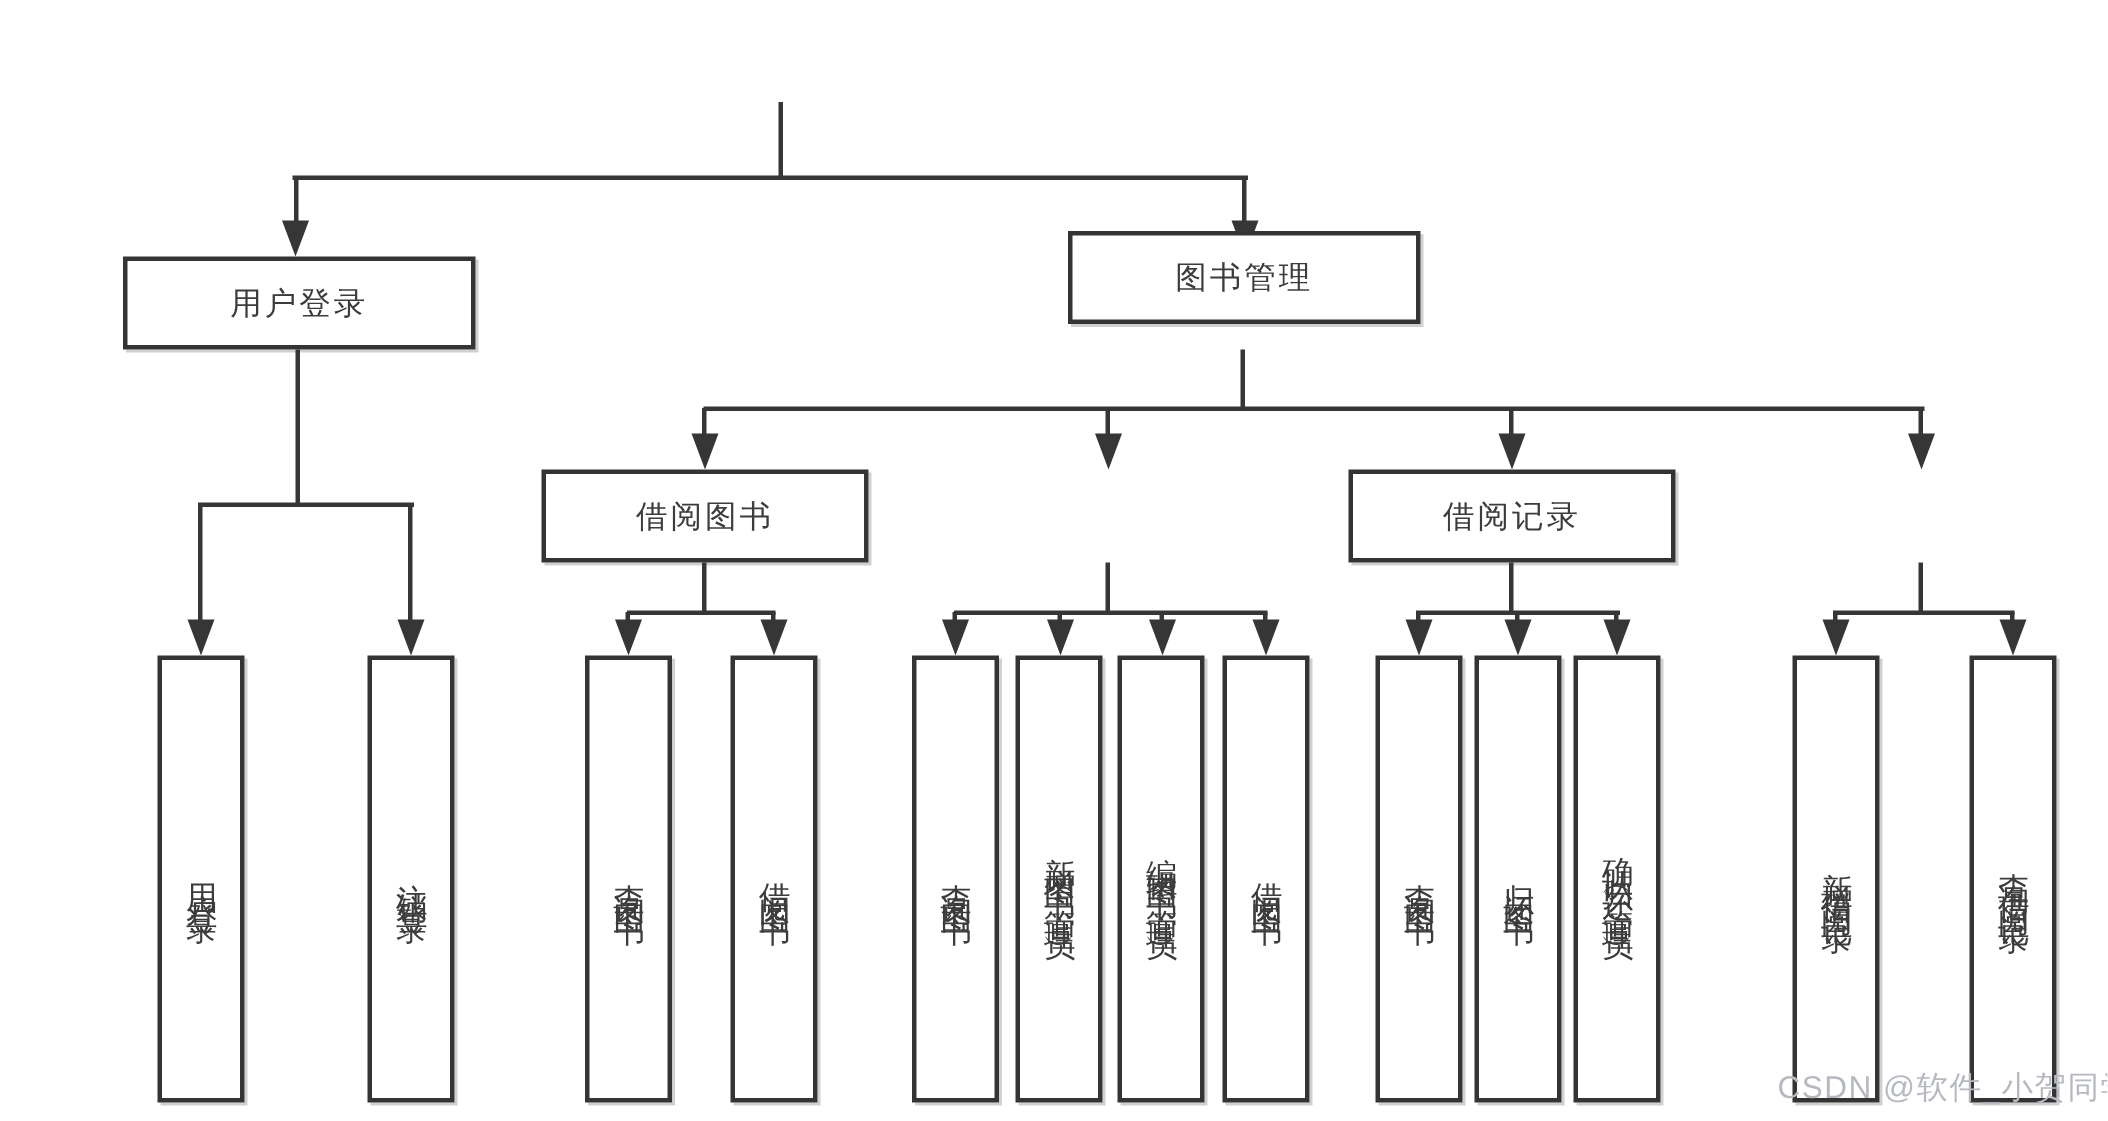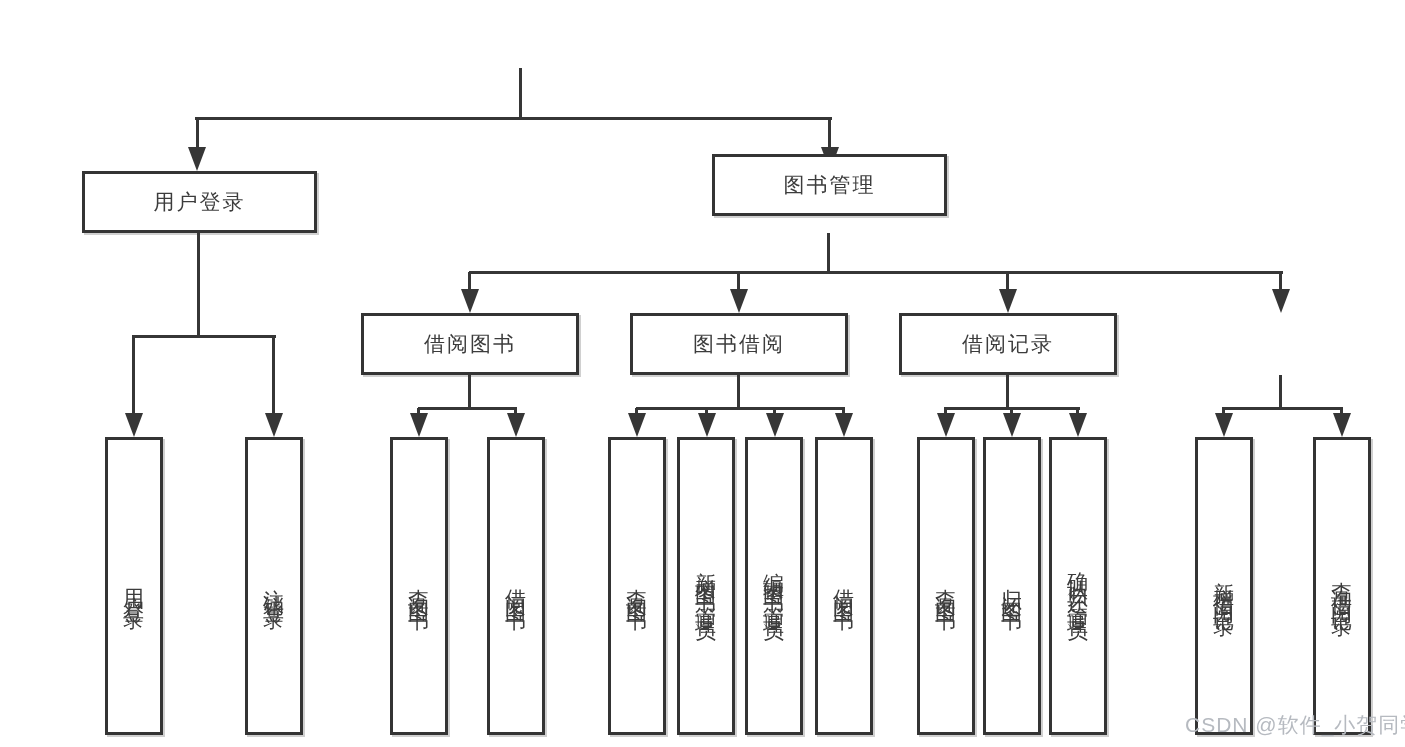--- a/index.html
+++ b/index.html
@@ -79,21 +79,20 @@
   <div class="vline" style="left:468px;top:272px;height:18px;"></div>
   <div class="arrow" style="left:461px;top:289px;"></div>
   <div class="vline" style="left:737px;top:272px;height:18px;"></div>
   <div class="arrow" style="left:730px;top:289px;"></div>
   <div class="vline" style="left:1006px;top:272px;height:18px;"></div>
   <div class="arrow" style="left:999px;top:289px;"></div>
   <div class="vline" style="left:1279px;top:272px;height:18px;"></div>
   <div class="arrow" style="left:1272px;top:289px;"></div>
 
   <div class="box" style="left:361px;top:313px;width:218px;height:62px;">借阅图书</div>
-  <div class="box" style="left:630px;top:313px;width:218px;height:62px;">图书借阅</div>
   <div class="box" style="left:899px;top:313px;width:218px;height:62px;">借阅记录</div>
 
   <div class="vline" style="left:468px;top:375px;height:33px;"></div>
   <div class="hline" style="left:418px;top:407px;width:99px;"></div>
   <div class="vline" style="left:417px;top:408px;height:10px;"></div>
   <div class="arrow" style="left:410px;top:413px;"></div>
   <div class="vline" style="left:514px;top:408px;height:10px;"></div>
   <div class="arrow" style="left:507px;top:413px;"></div>
 
   <div class="vline" style="left:737px;top:375px;height:33px;"></div>

